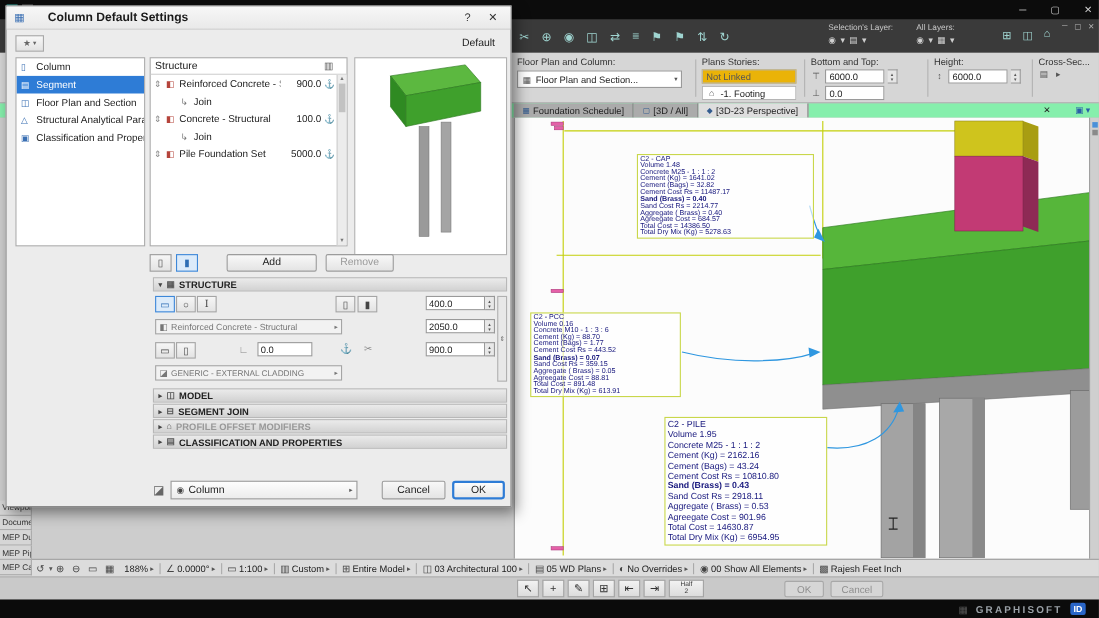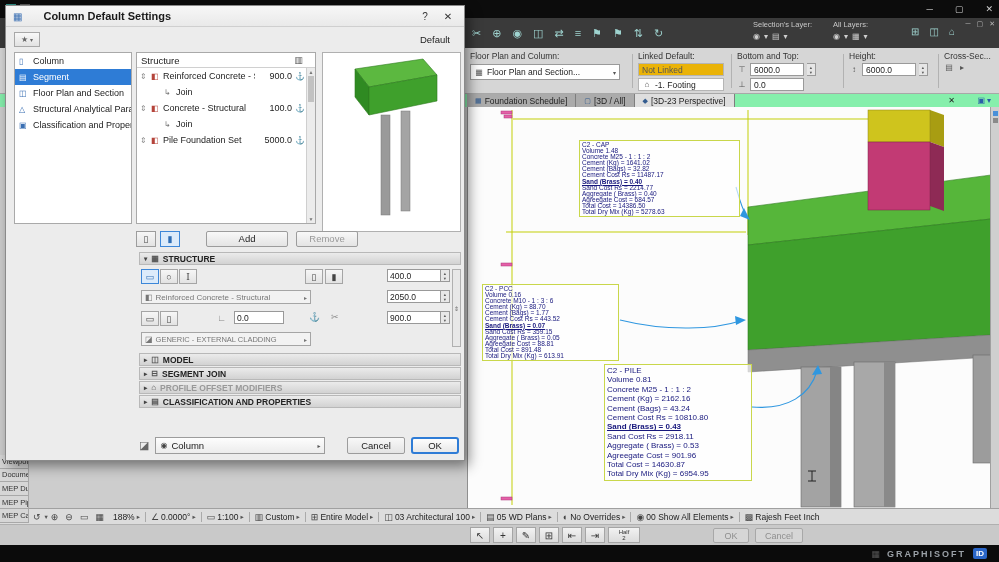--- a/index.html
+++ b/index.html
@@ -57,24 +57,24 @@
   .viewport { position:absolute; left:467px; top:107px; width:523px; height:401px; background:#fcfcfc;
               border-left:1px solid #8f8f8f; overflow:hidden; }
   .vp-svg { position:absolute; left:0; top:0; }
   .rightstrip { position:absolute; left:990px; top:107px; width:9px; height:401px; background:#cfcfcf;
                 border-left:1px solid #a0a0a0; }
   .rs-sq1 { width:5px; height:5px; background:#4a90d9; margin:4px auto 2px; }
   .rs-sq2 { width:5px; height:5px; background:#8a8a8a; margin:0 auto; }
 
   .ann { position:absolute; border:1px solid #c9d74b; padding:1px 2px; color:#17177d;
          background:rgba(255,255,255,0.65); }
-  .ann .b { font-weight:bold;text-decoration:underline; }
+  .ann .b { font-weight:bold; }
   .ann-cap  { left:111px; top:33px;  width:161px; font-size:6.5px; line-height:6.1px; }
   .ann-pcc  { left:14px;  top:177px; width:137px; font-size:6.5px; line-height:6.1px; }
-  .ann-pile { left:136px; top:257px; width:148px; font-size:8px;   line-height:9.4px; }
+  .ann-pile { left:136px; top:272px; width:148px; font-size:8px;   line-height:9.4px; }
 
   
   .stubs { position:absolute; left:0; top:455px; width:29px; z-index:10; }
   .stub { height:13.6px; background:#d6d6d6; border-bottom:1px solid #a8a8a8; border-right:1px solid #a8a8a8;
           font-size:7.5px; color:#333; display:flex; align-items:center; padding:0 2px; overflow:hidden;
           white-space:nowrap; }
 
   
   .statusbar { position:absolute; left:0; top:508px; width:999px; height:16px; background:#dcdcdc;
                border-top:1px solid #a0a0a0; display:flex; align-items:center; gap:3px;
@@ -267,21 +267,21 @@
     <div class="ib-g" style="left:470px;width:158px">
       <div class="ib-lbl">Floor Plan and Column:</div>
       <div class="ib-dd">
         <span class="ib-icg">▦</span>
         <span>Floor Plan and Section...</span>
         <span class="ar">▾</span>
       </div>
     </div>
     <div class="ib-sep" style="left:632px"></div>
     <div class="ib-g" style="left:638px;width:92px">
-      <div class="ib-lbl">Linked Default:</div>
+      <div class="ib-lbl">Plans Stories:</div>
       <div class="ib-row">
           <div class="ib-dd2">Not Linked</div>
         </div>
       <div class="ib-row">
         <div class="ib-dd2 dark">
           <span class="ib-icg">⌂</span>
           <span>-1. Footing</span>
         </div>
       </div>
     </div>
@@ -434,21 +434,21 @@
         <div class="ann-ln b">Sand (Brass) = 0.07</div>
         <div class="ann-ln">Sand Cost Rs = 359.15</div>
         <div class="ann-ln">Aggregate ( Brass) = 0.05</div>
         <div class="ann-ln">Agreegate Cost = 88.81</div>
         <div class="ann-ln">Total Cost = 891.48</div>
         <div class="ann-ln">Total Dry Mix (Kg) = 613.91</div>
       </div>
     <div class="ann ann-pile">
 
     <div class="ann-ln">C2 - PILE</div>
-        <div class="ann-ln">Volume 0.81</div>
+        <div class="ann-ln">Volume 1.95</div>
         <div class="ann-ln">Concrete M25 - 1 : 1 : 2</div>
         <div class="ann-ln">Cement (Kg) = 2162.16</div>
         <div class="ann-ln">Cement (Bags) = 43.24</div>
         <div class="ann-ln">Cement Cost Rs = 10810.80</div>
         <div class="ann-ln b">Sand (Brass) = 0.43</div>
         <div class="ann-ln">Sand Cost Rs = 2918.11</div>
         <div class="ann-ln">Aggregate ( Brass) = 0.53</div>
         <div class="ann-ln">Agreegate Cost = 901.96</div>
         <div class="ann-ln">Total Cost = 14630.87</div>
         <div class="ann-ln">Total Dry Mix (Kg) = 6954.95</div>

